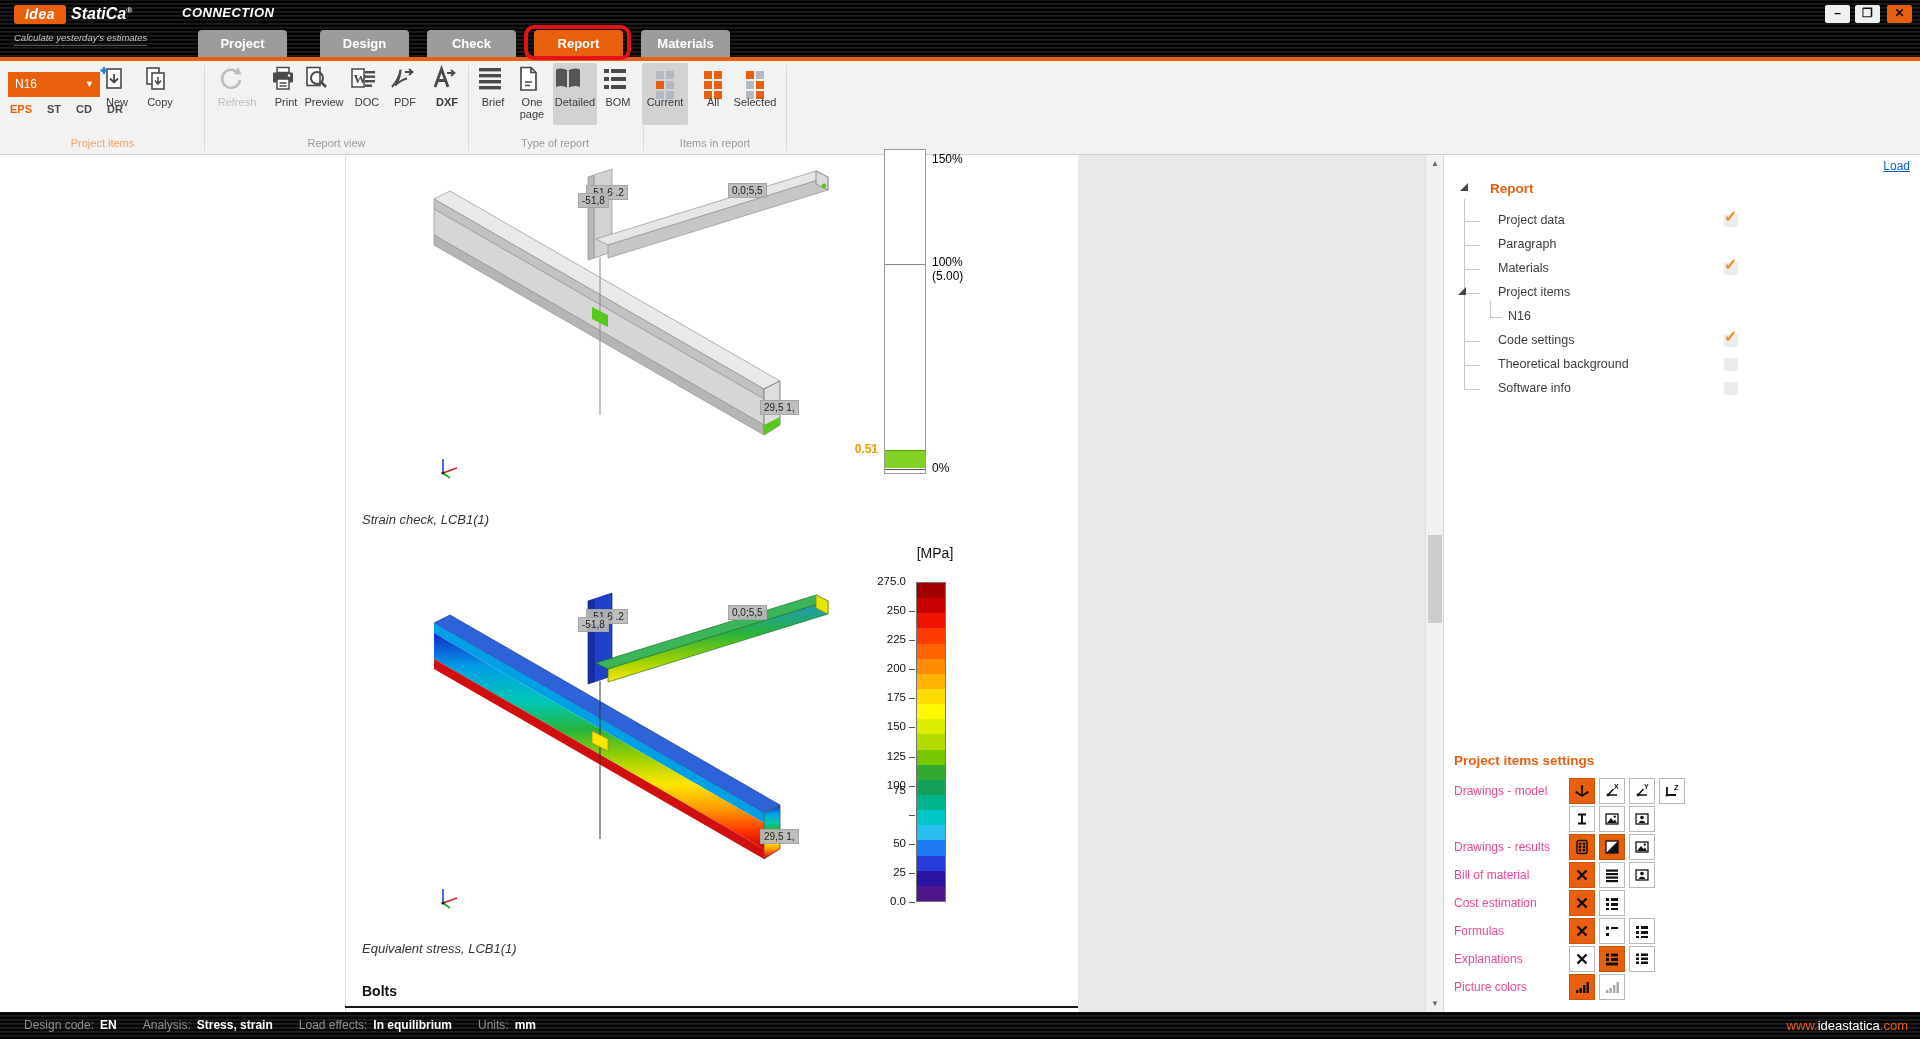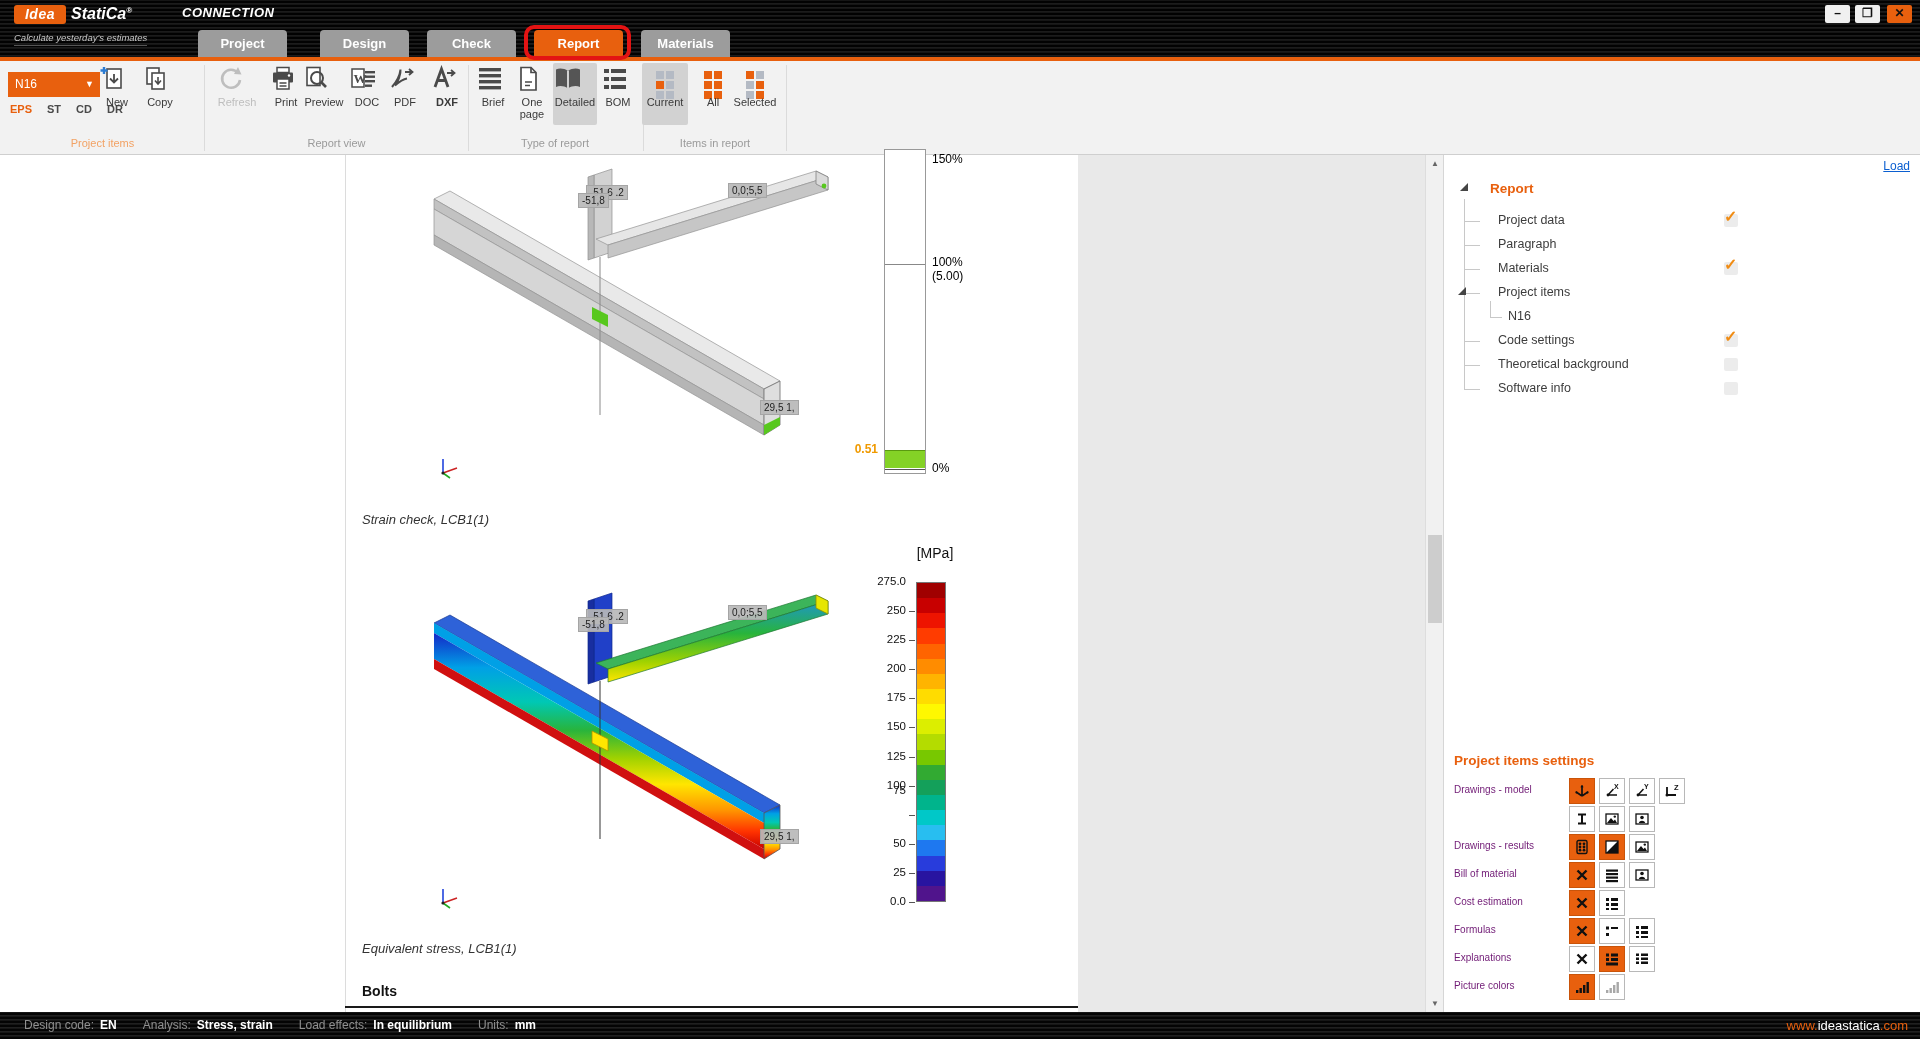--- a/index.html
+++ b/index.html
@@ -108,21 +108,21 @@
   .tree-item { position:absolute; left:54px; font-size:12.5px; color:#3c3c3c; cursor:pointer;}
   .tree-vline { position:absolute; width:1px; background:#C8C8C8; }
   .tree-hline { position:absolute; height:1px; background:#C8C8C8; }
   .chk { position:absolute; left:280px; width:14px; height:13px; background:#ECECEC;
     border-radius:2px; cursor:pointer;}
   .chk .mark { position:absolute; left:0px; top:-7px; color:#F08C14; font-size:16px; font-weight:bold;}
 
   .pis-title { position:absolute; left:10px; top:598px; color:#E8600E; font-weight:bold;
     font-size:13.5px; }
   .pis-row { position:absolute; left:0; width:477px; height:28px; }
-  .pis-row .lbl { position:absolute; left:10px; top:7px; font-size:10px; color:#701a75; }
+  .pis-row .lbl { position:absolute; left:10px; top:7px; font-size:12px; color:#ec4899; }
   .pis-btn { position:absolute; top:1px; width:26px; height:26px; background:#fff;
     border:1px solid #B8B8B8; cursor:pointer; display:flex; align-items:center; justify-content:center;}
   .pis-btn.sel { background:#E8600E; border-color:#C9540A; }
 
   
   .statusbar { position:absolute; left:0; top:1012px; width:1920px; height:27px;
     background:repeating-linear-gradient(180deg,#161616 0 1px,#040404 1px 3px,#202020 3px 4px);
     color:#fff; }
   .status-items { position:absolute; left:24px; top:6px; display:flex; gap:26px; font-size:12px;}
   .status-items .pair { display:flex; gap:6px; }

